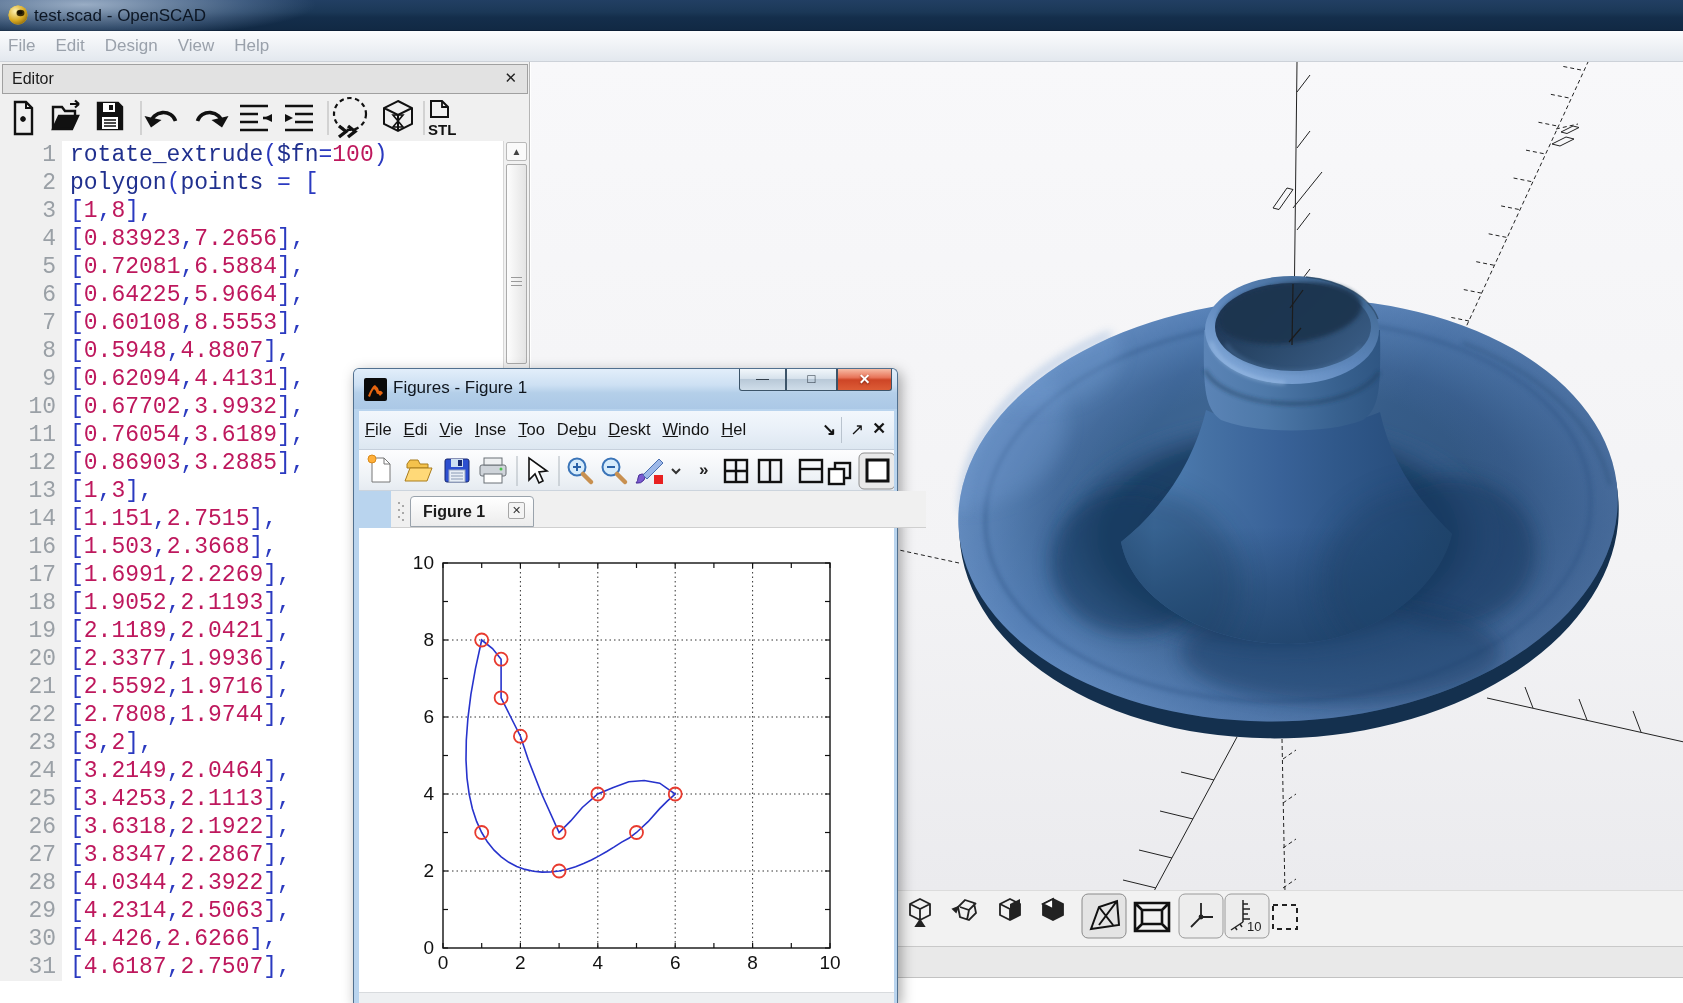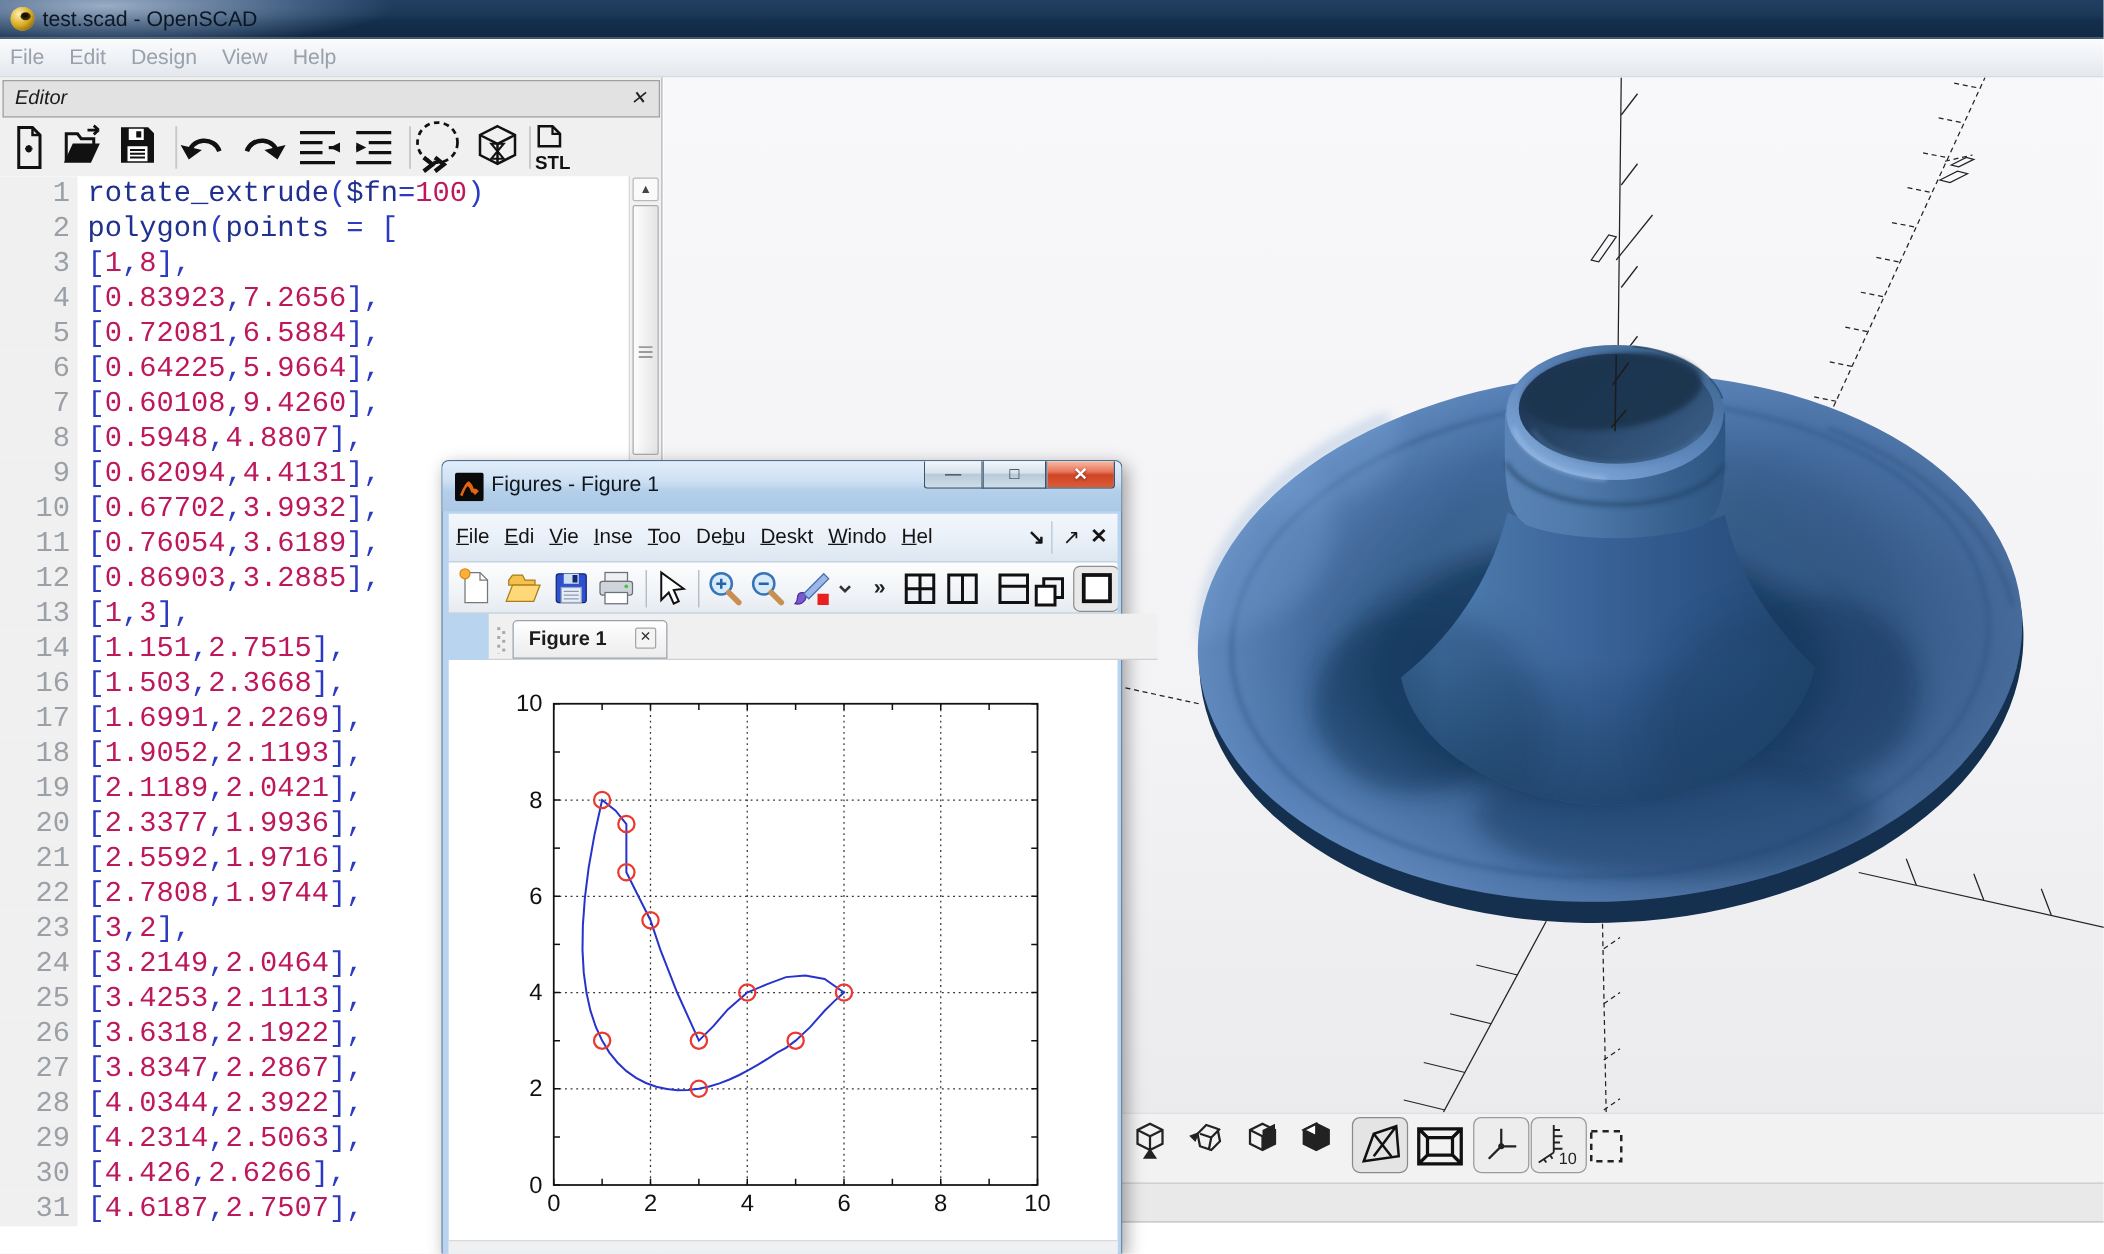--- a/index.html
+++ b/index.html
@@ -11,21 +11,21 @@
 .titleglow { left:0; top:0; width:700px; height:31px;
   background:radial-gradient(ellipse 46% 150% at 12% 15%, rgba(200,216,236,0.72), rgba(130,158,196,0.32) 50%, rgba(40,70,110,0) 72%); }
 .title-txt { left:34px; top:6px; font-size:17px; color:#0c1624; }
 .menubar { left:0; top:31px; width:1683px; height:31px;
   background:linear-gradient(180deg,#fbfcfd,#eef1f5 55%,#e3e8ee); border-bottom:1px solid #cdd2d9; }
 .menubar span { display:inline-block; margin:5px 10px 0 10px; font-size:17px; color:#9aa1ab; }
 
 
 .editor { left:0; top:62px; width:530px; height:941px; background:#f0f0f0; border-right:1px solid #b5b5b5; }
 .ed-head { position:absolute; left:2px; top:2px; width:526px; height:30px; background:#e2e2e2;
-  border:1px solid #a0a0a0; font-size:16px; color:#1a1a1a; font-family:"Liberation Sans"; padding:5px 0 0 9px;font-style:italic; }
+  border:1px solid #a0a0a0; font-size:16px; color:#1a1a1a; font-family:"Liberation Sans"; padding:5px 0 0 9px; }
 .ed-x { position:absolute; right:10px; top:4px; font-size:15px; color:#222; }
 .ed-tools { position:absolute; left:0; top:33px; width:530px; height:46px; }
 .ed-code { position:absolute; left:0; top:79px; width:504px; height:862px; background:#fff; overflow:hidden;
   font-family:"Liberation Mono",monospace; font-size:23px; line-height:28px; }
 .cl { white-space:pre; height:28px; }
 .ln { display:inline-block; width:62px; text-align:right; padding-right:6px; color:#9aa0a6; background:#f0f0f0; }
 .ct { padding-left:8px; color:#222; }
 .ct i { font-style:normal; }
 .ct .k { color:#20308e; }
 .ct .b { color:#2b3ac0; }
@@ -365,21 +365,21 @@
  <path d="M424 6 v34" stroke="#c8c8c8" stroke-width="1.5"></path>
 </g>
         </svg></div>
     <div class="ed-code">
 <div class="cl"><span class="ln">1</span><span class="ct"><i class="k">rotate_extrude</i><i class="b">(</i><i class="k">$fn</i><i class="b">=</i><i class="r">100</i><i class="b">)</i></span></div>
 <div class="cl"><span class="ln">2</span><span class="ct"><i class="k">polygon</i><i class="b">(</i><i class="k">points</i> <i class="b">=</i> <i class="b">[</i></span></div>
 <div class="cl"><span class="ln">3</span><span class="ct"><i class="b">[</i><i class="r">1</i><i class="b">,</i><i class="r">8</i><i class="b">]</i><i class="b">,</i></span></div>
 <div class="cl"><span class="ln">4</span><span class="ct"><i class="b">[</i><i class="r">0.83923</i><i class="b">,</i><i class="r">7.2656</i><i class="b">]</i><i class="b">,</i></span></div>
 <div class="cl"><span class="ln">5</span><span class="ct"><i class="b">[</i><i class="r">0.72081</i><i class="b">,</i><i class="r">6.5884</i><i class="b">]</i><i class="b">,</i></span></div>
 <div class="cl"><span class="ln">6</span><span class="ct"><i class="b">[</i><i class="r">0.64225</i><i class="b">,</i><i class="r">5.9664</i><i class="b">]</i><i class="b">,</i></span></div>
-<div class="cl"><span class="ln">7</span><span class="ct"><i class="b">[</i><i class="r">0.60108</i><i class="b">,</i><i class="r">9.4260</i><i class="b">]</i><i class="b">,</i></span></div>
+<div class="cl"><span class="ln">7</span><span class="ct"><i class="b">[</i><i class="r">0.60108</i><i class="b">,</i><i class="r">8.5553</i><i class="b">]</i><i class="b">,</i></span></div>
 <div class="cl"><span class="ln">8</span><span class="ct"><i class="b">[</i><i class="r">0.5948</i><i class="b">,</i><i class="r">4.8807</i><i class="b">]</i><i class="b">,</i></span></div>
 <div class="cl"><span class="ln">9</span><span class="ct"><i class="b">[</i><i class="r">0.62094</i><i class="b">,</i><i class="r">4.4131</i><i class="b">]</i><i class="b">,</i></span></div>
 <div class="cl"><span class="ln">10</span><span class="ct"><i class="b">[</i><i class="r">0.67702</i><i class="b">,</i><i class="r">3.9932</i><i class="b">]</i><i class="b">,</i></span></div>
 <div class="cl"><span class="ln">11</span><span class="ct"><i class="b">[</i><i class="r">0.76054</i><i class="b">,</i><i class="r">3.6189</i><i class="b">]</i><i class="b">,</i></span></div>
 <div class="cl"><span class="ln">12</span><span class="ct"><i class="b">[</i><i class="r">0.86903</i><i class="b">,</i><i class="r">3.2885</i><i class="b">]</i><i class="b">,</i></span></div>
 <div class="cl"><span class="ln">13</span><span class="ct"><i class="b">[</i><i class="r">1</i><i class="b">,</i><i class="r">3</i><i class="b">]</i><i class="b">,</i></span></div>
 <div class="cl"><span class="ln">14</span><span class="ct"><i class="b">[</i><i class="r">1.151</i><i class="b">,</i><i class="r">2.7515</i><i class="b">]</i><i class="b">,</i></span></div>
 <div class="cl"><span class="ln">16</span><span class="ct"><i class="b">[</i><i class="r">1.503</i><i class="b">,</i><i class="r">2.3668</i><i class="b">]</i><i class="b">,</i></span></div>
 <div class="cl"><span class="ln">17</span><span class="ct"><i class="b">[</i><i class="r">1.6991</i><i class="b">,</i><i class="r">2.2269</i><i class="b">]</i><i class="b">,</i></span></div>
 <div class="cl"><span class="ln">18</span><span class="ct"><i class="b">[</i><i class="r">1.9052</i><i class="b">,</i><i class="r">2.1193</i><i class="b">]</i><i class="b">,</i></span></div>

